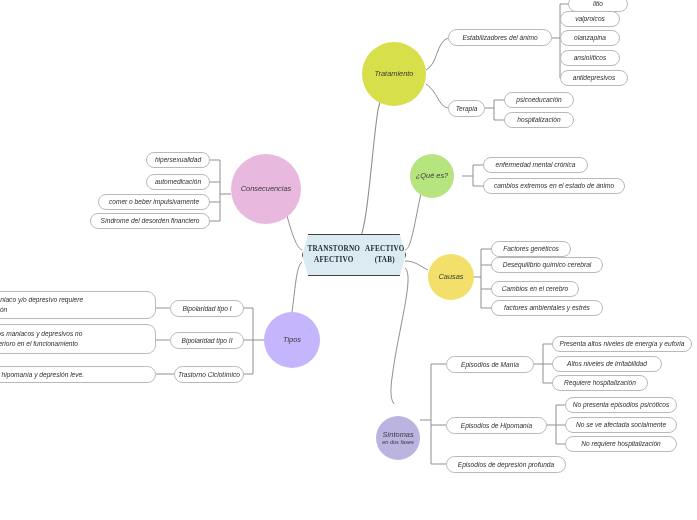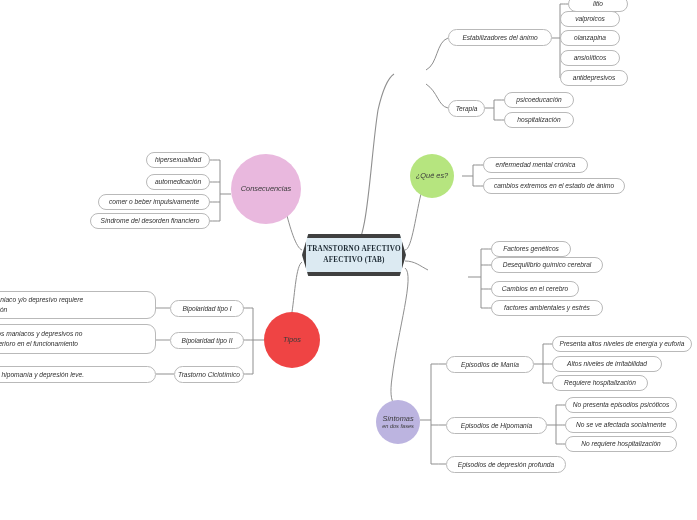--- a/index.html
+++ b/index.html
@@ -27,23 +27,23 @@
     position: absolute;
     box-sizing: border-box;
     display: flex;
     align-items: center;
     justify-content: center;
     text-align: center;
   }
   
   .hex {
     background: #dceaf2;
-    border: 4px solid #404040;
+    border: 1px solid #404040;
     clip-path: polygon(6% 0%, 94% 0%, 100% 50%, 94% 100%, 6% 100%, 0% 50%);
-    flex-direction: column;
+    flex-direction: row;
     line-height: 1.55;
   }
   .hex span {
     font-size: 7.2px;
     font-weight: bold;
     color: #1d2a33;
     letter-spacing: 0.2px;
     font-family: "Liberation Serif", serif;
   }
   
@@ -166,20 +166,23 @@
       <path d="M170,340 L156,340" stroke="#bdbdbd" stroke-width="1.6"></path>
       <path d="M174,374 L156,374"></path>
     </g>
   </svg>
 
   <div class="node hex" style="left:302px; top:234px; width:104px; height:42px;">
     <span>TRANSTORNO AFECTIVO</span>
     <span>AFECTIVO (TAB)</span>
   </div>
 
+  <div class="node circle" style="left:362px; top:42px; width:64px; height:64px; background:#d7e04a;">
+    <span>Tratamiento</span>
+  </div>
 
   <div class="node box" style="left:448px; top:29px; width:104px; height:17px;">
     <span>Estabilizadores del ánimo</span>
   </div>
   <div class="node box" style="left:568px; top:-4px; width:60px; height:16px;">
     <span>litio</span>
   </div>
   <div class="node box" style="left:560px; top:11px; width:60px; height:16px;">
     <span>valproicos</span>
   </div>
@@ -206,34 +209,37 @@
   <div class="node circle" style="left:410px; top:154px; width:44px; height:44px; background:#b6e57f;">
     <span>¿Qué es?</span>
   </div>
   <div class="node box" style="left:483px; top:157px; width:105px; height:16px;">
     <span>enfermedad mental crónica</span>
   </div>
   <div class="node box" style="left:483px; top:178px; width:142px; height:16px;">
     <span>cambios extremos en el estado de ánimo</span>
   </div>
 
+  <div class="node circle" style="left:428px; top:254px; width:46px; height:46px; background:#f2e06a;">
+    <span>Causas</span>
+  </div>
   <div class="node box" style="left:491px; top:241px; width:80px; height:16px;">
     <span>Factores genéticos</span>
   </div>
   <div class="node box" style="left:491px; top:257px; width:112px; height:16px;">
     <span>Desequilibrio químico cerebral</span>
   </div>
   <div class="node box" style="left:491px; top:281px; width:88px; height:16px;">
     <span>Cambios en el cerebro</span>
   </div>
   <div class="node box" style="left:491px; top:300px; width:112px; height:16px;">
     <span>factores ambientales y estrés</span>
   </div>
 
-  <div class="node circle" style="left:376px; top:400px; width:44px; height:44px; background:#bcb4e0;">
+  <div class="node circle" style="left:376px; top:416px; width:44px; height:44px; background:#bcb4e0;">
     <span>Síntomas</span>
     <span style="font-size:5.6px;">en dos fases</span>
   </div>
 
   <div class="node box" style="left:446px; top:356px; width:88px; height:17px;">
     <span>Episodios de Manía</span>
   </div>
   <div class="node box" style="left:552px; top:336px; width:140px; height:16px;">
     <span>Presenta altos niveles de energía y euforia</span>
   </div>
@@ -270,21 +276,21 @@
   <div class="node box" style="left:146px; top:174px; width:64px; height:16px;">
     <span>automedicación</span>
   </div>
   <div class="node box" style="left:98px; top:194px; width:112px; height:16px;">
     <span>comer o beber impulsivamente</span>
   </div>
   <div class="node box" style="left:90px; top:213px; width:120px; height:16px;">
     <span>Síndrome del desorden financiero</span>
   </div>
 
-  <div class="node circle" style="left:264px; top:312px; width:56px; height:56px; background:#ef4444;">
+  <div class="node circle" style="left:264px; top:312px; width:56px; height:56px; background:#c4b5fd;">
     <span>Tipos</span>
   </div>
   <div class="node box" style="left:170px; top:300px; width:74px; height:17px;">
     <span>Bipolaridad tipo I</span>
   </div>
   <div class="node box" style="left:170px; top:332px; width:74px; height:17px;">
     <span>Bipolaridad tipo II</span>
   </div>
   <div class="node box" style="left:174px; top:366px; width:70px; height:17px;">
     <span>Trastorno Ciclotímico</span>

